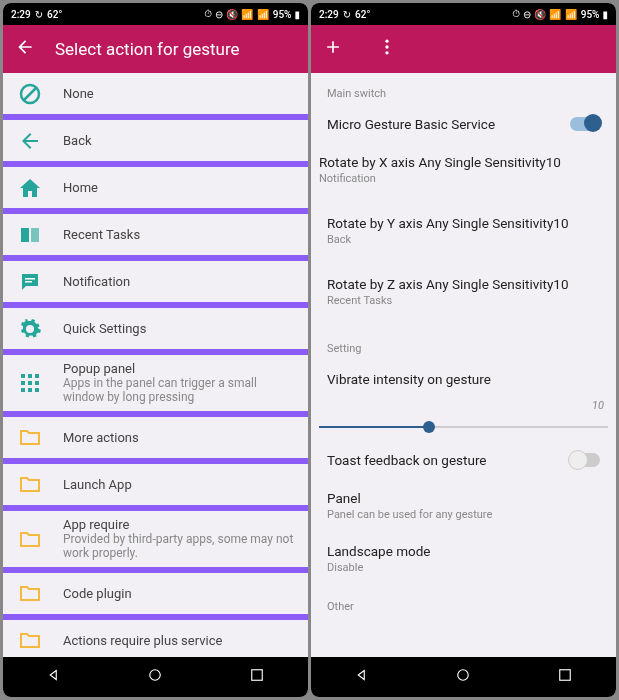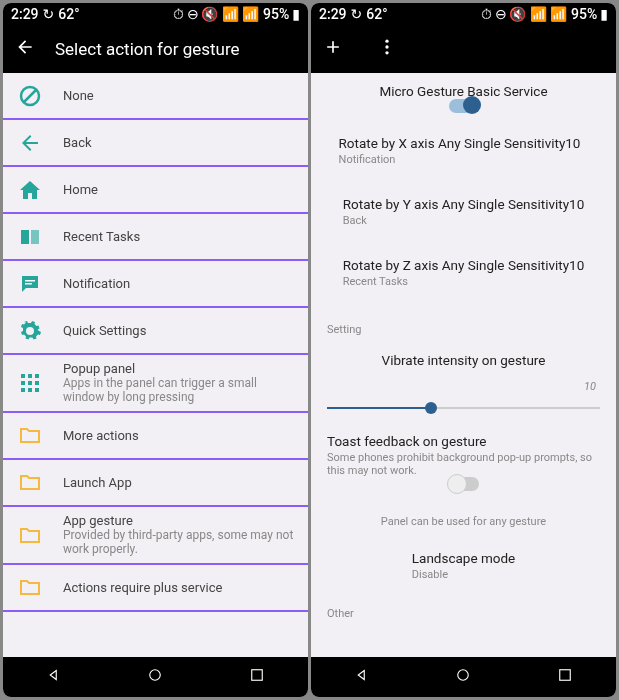--- a/index.html
+++ b/index.html
@@ -23,87 +23,86 @@
     position: relative;
   }
   .status-bar {
     height: 22px;
     background: #000;
     color: #fff;
     display: flex;
     align-items: center;
     justify-content: space-between;
     padding: 0 8px;
-    font-size: 14px;
+    font-size: 10px;
     font-weight: 500;
   }
   .status-left { display: flex; align-items: center; gap: 4px; }
   .status-right { display: flex; align-items: center; gap: 3px; }
   .app-bar {
     height: 48px;
-    background: #000000;
+    background: #be185d;
     color: #fff;
     display: flex;
     align-items: center;
     padding: 0 12px;
     gap: 20px;
   }
   .app-bar .title { font-size: 17px; font-weight: 400; flex: 1; }
   .app-bar svg { width: 20px; height: 20px; fill: #fff; }
   .content {
     flex: 1;
     overflow-y: auto;
     background: #f2f0f4;
   }
   
   .list-item {
     display: flex;
     align-items: center;
     min-height: 47px;
     padding: 6px 14px;
-    border-bottom: 2px solid #8b5cf6;
+    border-bottom: 6px solid #8b5cf6;
     gap: 20px;
   }
   .list-item .icon-wrap { width: 26px; display:flex; justify-content:center; }
   .list-item svg { width: 24px; height: 24px; }
   .list-item .text-wrap { flex: 1; display:flex; flex-direction:column; justify-content:center; }
   .list-item .label { font-size: 13px; color: #444; }
   .list-item .sub { font-size: 12px; color: #888; line-height: 1.2; }
   
   .section-header {
     font-size: 11px;
     color: #888;
     padding: 14px 16px 6px;
   }
   .setting-row {
     padding: 10px 16px 12px;
     display: flex;
     align-items: center;
-    flex-direction: column;
   }
   .setting-text { flex:1; }
   .setting-title { font-size: 13.5px; color: #222; }
   .setting-sub { font-size: 11px; color: #888; margin-top:2px; line-height:1.2;}
   .switch {
     width: 30px; height: 14px; border-radius: 8px;
     position: relative;
   }
   .switch.on { background:#9abedb; }
   .switch.on::after {
     content:''; position:absolute; right:-2px; top:-3px;
     width:18px; height:18px; border-radius:50%;
     background:#2d5f8f;
   }
   .switch.off { background:#ccc; }
   .switch.off::after {
     content:''; position:absolute; left:-2px; top:-3px;
     width:18px; height:18px; border-radius:50%;
     background:#eee; border:1px solid #ccc;
   }
-  .slider-wrap { padding: 0 16px 8px; font-style: italic; }
+  .slider-wrap { padding: 0 8px 8px; font-style: italic; }
   .slider-val { text-align:right; font-size:11px; color:#888; padding-right:4px;}
   .slider {
     height: 2px; background:#ccc; position:relative; margin:14px 0 6px;
   }
   .slider-fill {
     position:absolute; left:0; top:0; height:2px; background:#2d5f8f;
   }
   .slider-thumb {
     position:absolute; top:-5px; width:12px; height:12px;
     border-radius:50%; background:#2d5f8f; transform:translateX(-50%);
@@ -250,22 +249,32 @@
           <span class="label">Launch App</span>
         </div>
       </div>
       <div class="list-item">
         <span class="icon-wrap">
           <svg viewBox="0 0 24 24">
             <path fill="none" stroke="#f5b940" stroke-width="2" d="M3 6h6l2 2h10v11H3z"></path>
           </svg>
         </span>
         <div class="text-wrap">
-          <span class="label">App gesture</span>
+          <span class="label">App require</span>
           <span class="sub">Provided by third-party apps, some may not work properly.</span>
+        </div>
+      </div>
+      <div class="list-item">
+        <span class="icon-wrap">
+          <svg viewBox="0 0 24 24">
+            <path fill="none" stroke="#f5b940" stroke-width="2" d="M3 6h6l2 2h10v11H3z"></path>
+          </svg>
+        </span>
+        <div class="text-wrap">
+          <span class="label">Code plugin</span>
         </div>
       </div>
       <div class="list-item">
         <span class="icon-wrap">
           <svg viewBox="0 0 24 24">
             <path fill="none" stroke="#f5b940" stroke-width="2" d="M3 6h6l2 2h10v11H3z"></path>
           </svg>
         </span>
         <div class="text-wrap">
           <span class="label">Actions require plus service</span>
@@ -310,20 +319,21 @@
     </span>
     <span>
       <svg viewBox="0 0 24 24">
           <circle fill="#fff" cx="12" cy="5" r="2"></circle>
           <circle fill="#fff" cx="12" cy="12" r="2"></circle>
           <circle fill="#fff" cx="12" cy="19" r="2"></circle>
         </svg>
     </span>
   </div>
   <div class="content">
+    <div class="section-header">Main switch</div>
     <div class="setting-row">
       <div class="setting-text">
           <div class="setting-title">Micro Gesture Basic Service</div>
         </div>
       <div class="switch on"></div>
     </div>
 
     <div id="gesture-rows">
         <div class="setting-row" style="padding-bottom: 20px; padding-left: 8px;">
           <div class="setting-text">
@@ -354,26 +364,26 @@
     <div class="slider-wrap">
       <div class="slider-val">10</div>
       <div class="slider">
         <div class="slider-fill" id="vfill" style="width: 38%;"></div>
         <div class="slider-thumb" id="vthumb" style="left: 38%;"></div>
       </div>
     </div>
     <div class="setting-row">
       <div class="setting-text">
         <div class="setting-title">Toast feedback on gesture</div>
-        <div class="setting-sub">Some phones prohibit background pop-up prompts, so this may not work.</div>
       </div>
       <div class="switch off"></div>
     </div>
     <div class="setting-row">
       <div class="setting-text">
+        <div class="setting-title">Panel</div>
         <div class="setting-sub">Panel can be used for any gesture</div>
       </div>
     </div>
     <div class="setting-row">
       <div class="setting-text">
         <div class="setting-title">Landscape mode</div>
         <div class="setting-sub">Disable</div>
       </div>
     </div>
 

